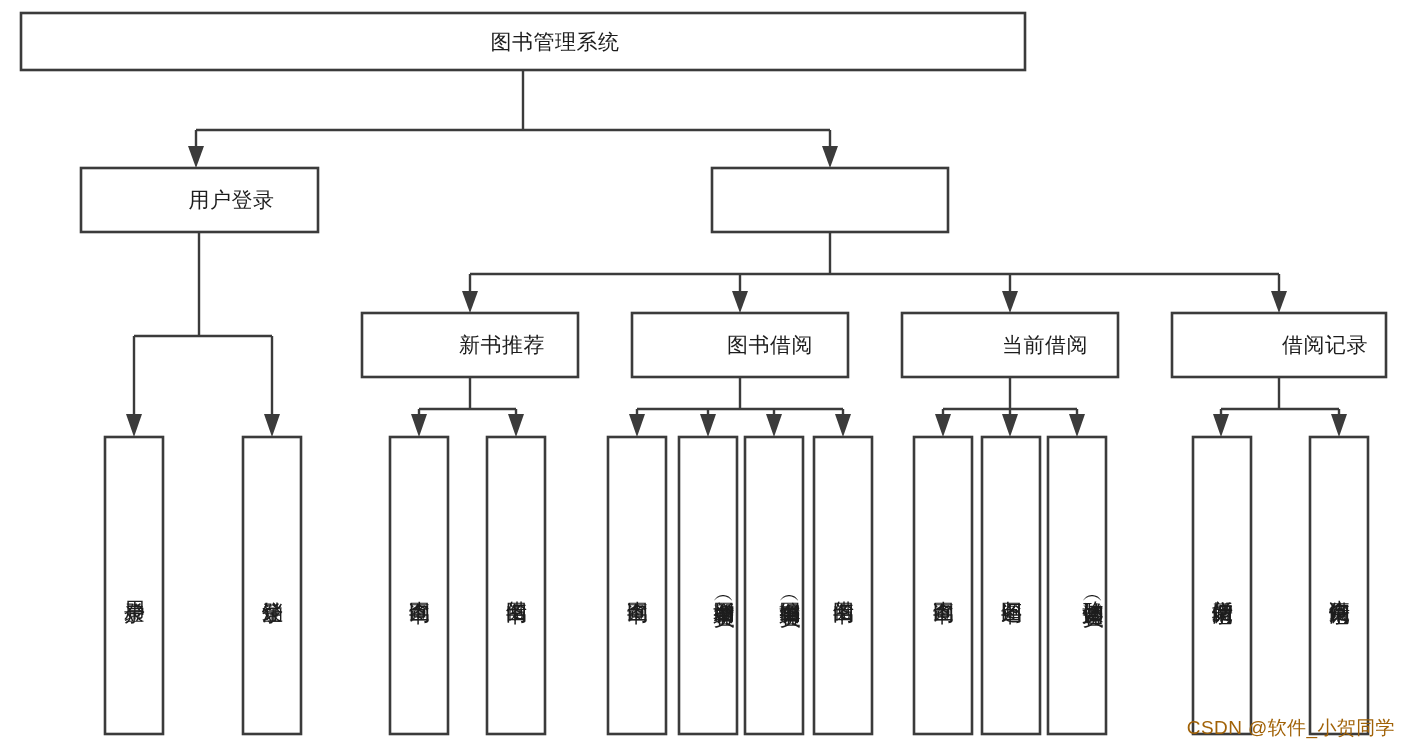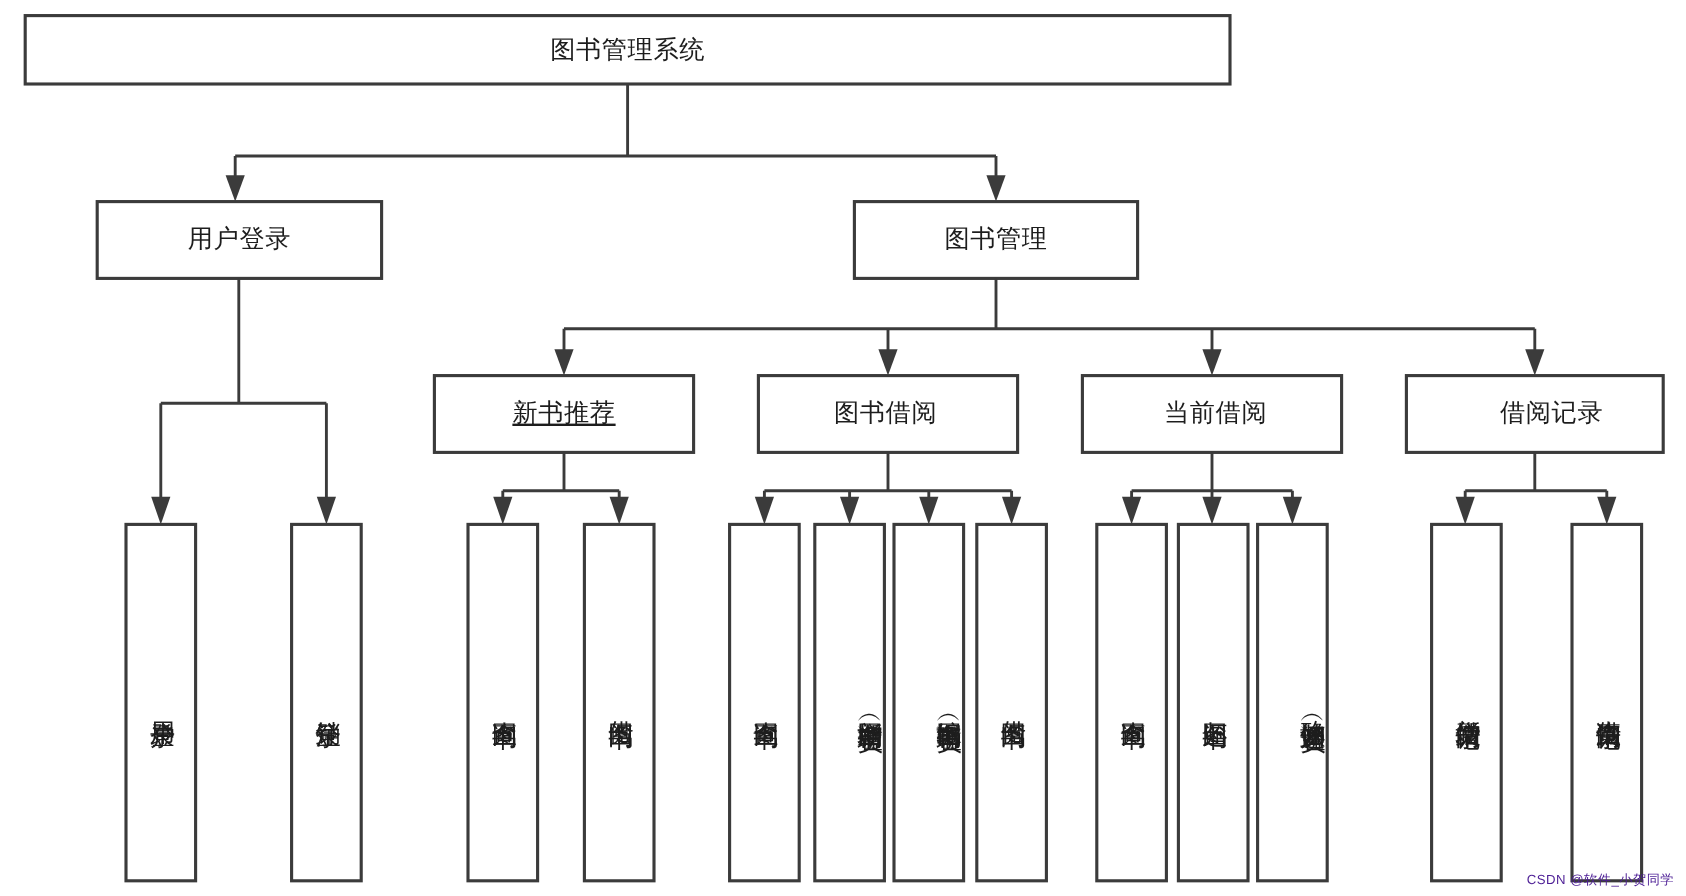--- a/index.html
+++ b/index.html
@@ -45,20 +45,21 @@
     display: flex;
     align-items: center;
     justify-content: center;
     text-align: center;
     color: #1d1d1d;
     font-size: 21px;
     line-height: 1.2;
     letter-spacing: 0.5px;
     white-space: nowrap;
     pointer-events: none;
+    padding-left: 32px;
   }
   .node-label-v {
     position: absolute;
     display: flex;
     align-items: center;
     justify-content: center;
     color: #1d1d1d;
     font-size: 21px;
     line-height: 1.28;
     letter-spacing: 1px;
@@ -68,22 +69,22 @@
     pointer-events: none;
   }
   .hit-area {
     position: absolute;
     background: transparent;
   }
   .watermark {
     position: absolute;
     right: 10px;
     bottom: 6px;
-    color: #4c1d95;
-    font-size: 11px;
+    color: #a16207;
+    font-size: 19px;
     letter-spacing: 0.4px;
     white-space: nowrap;
     pointer-events: none;
     margin-top: 32px;
   }
 </style>
 </head>
 <body>
 
 <div id="diagram-root">
@@ -144,23 +145,22 @@
     <rect class="node-box" x="914" y="437" width="58" height="297"></rect>
     <rect class="node-box" x="982" y="437" width="58" height="297"></rect>
     <rect class="node-box" x="1048" y="437" width="58" height="297"></rect>
     <rect class="node-box" x="1193" y="437" width="58" height="297"></rect>
     <rect class="node-box" x="1310" y="437" width="58" height="297"></rect>
   </svg>
 
   <div class="node-label-h" style="left:21px; top:13px; width:1004px; height:57px;">图书管理系统</div>
 
   <div class="node-label-h" style="left:81px; top:168px; width:237px; height:64px;">用户登录</div>
-  <div class="node-label-h" style="left:712px; top:168px; width:236px; height:64px;">图书管理</div>
 
-  <div class="node-label-h" style="left:362px; top:313px; width:216px; height:64px;text-decoration:underline;">新书推荐</div>
+  <div class="node-label-h" style="left:362px; top:313px; width:216px; height:64px;">新书推荐</div>
   <div class="node-label-h" style="left:632px; top:313px; width:212px; height:64px;">图书借阅</div>
   <div class="node-label-h" style="left:902px; top:313px; width:222px; height:64px;">当前借阅</div>
   <div class="node-label-h" style="left:1172px; top:313px; width:242px; height:64px;">借阅记录</div>
 
   <div class="node-label-v" style="left:105px; top:437px; width:58px; height:297px;">用户登录</div>
   <div class="node-label-v" style="left:243px; top:437px; width:58px; height:297px;">注销登录</div>
   <div class="node-label-v" style="left:390px; top:437px; width:58px; height:297px;">查询图书</div>
   <div class="node-label-v" style="left:487px; top:437px; width:58px; height:297px;">借阅图书</div>
   <div class="node-label-v" style="left:608px; top:437px; width:58px; height:297px;">查询图书</div>
   <div class="node-label-v" style="left:679px; top:437px; width:58px; height:297px; align-items:flex-start; padding-top:6px; box-sizing:border-box;">新增图书（管理员）</div>

